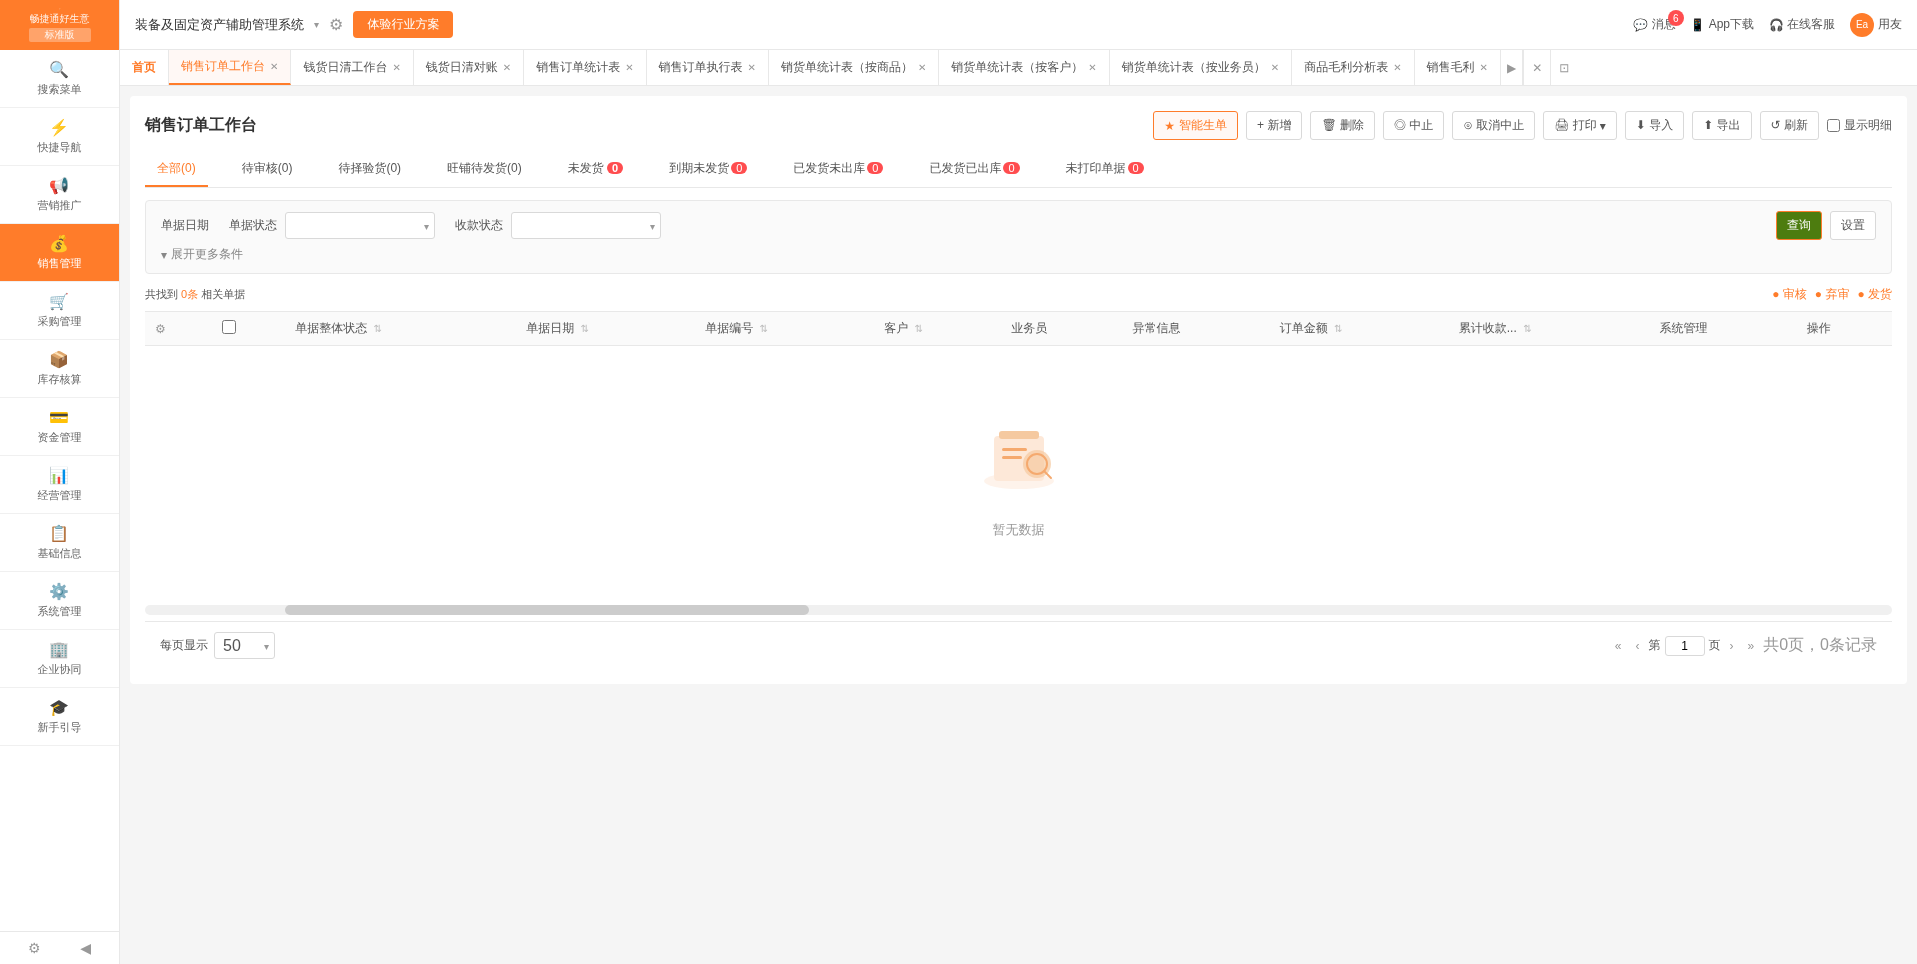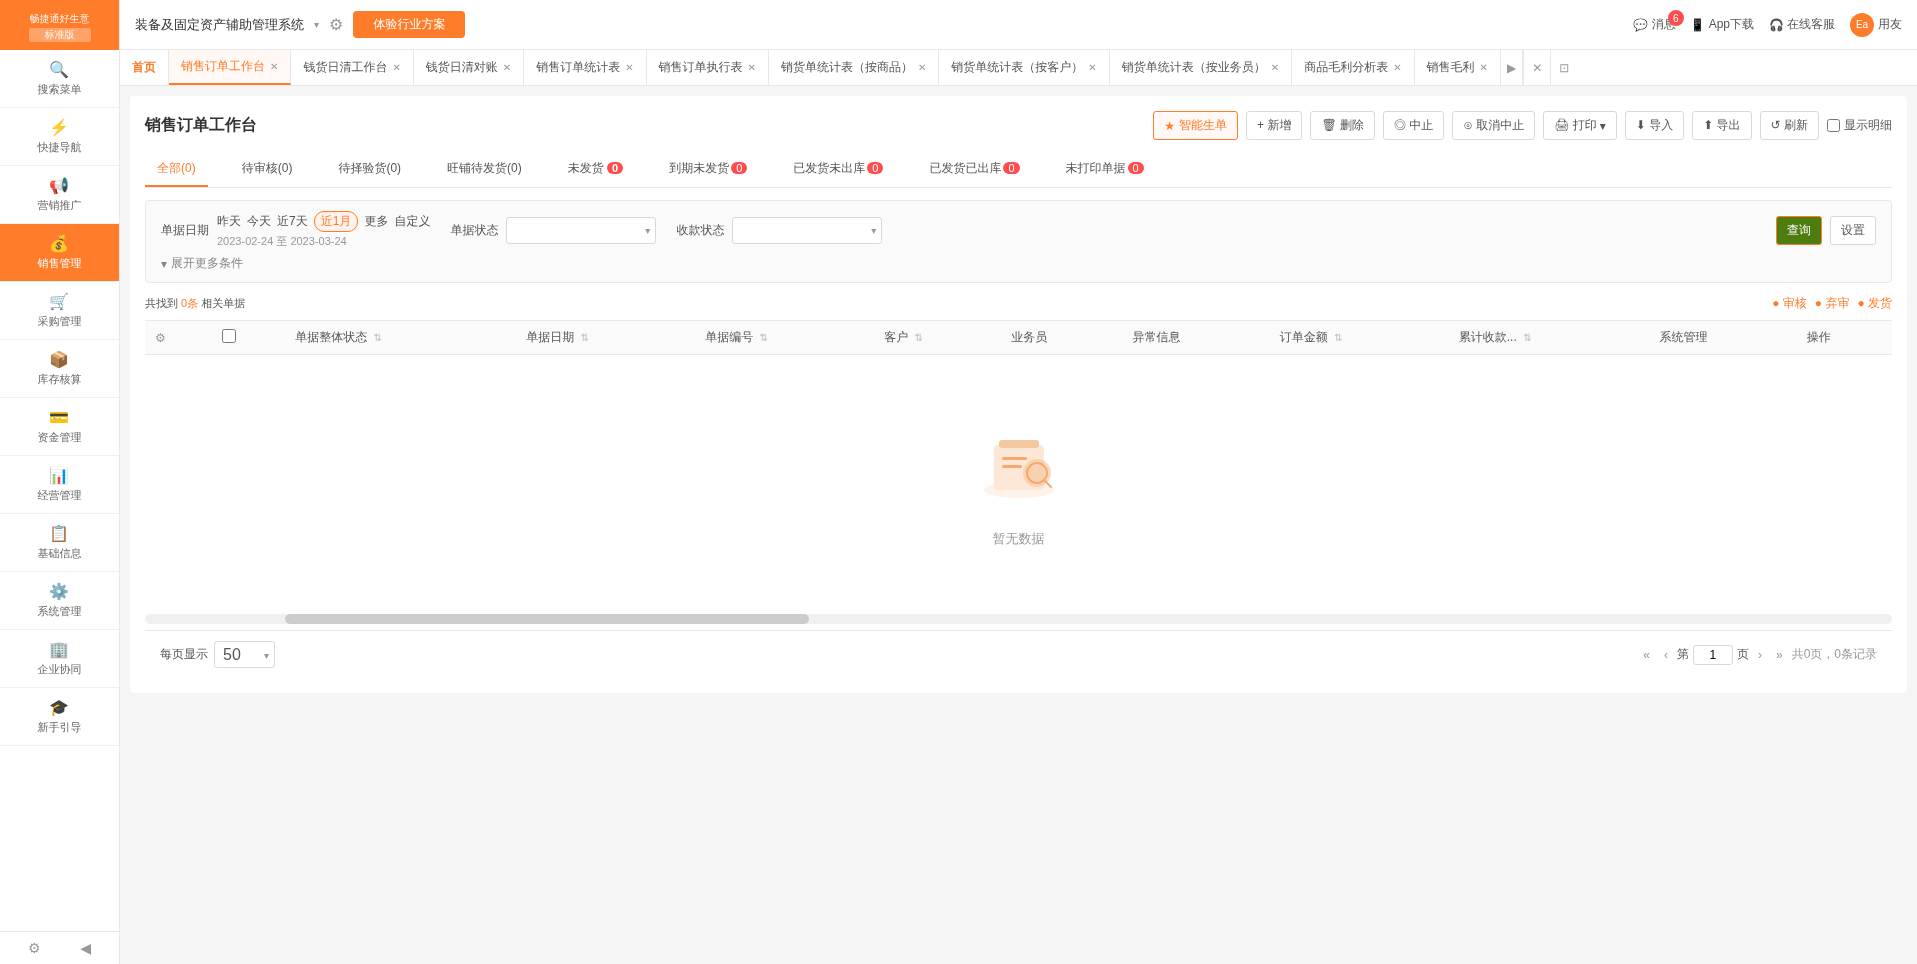--- a/index.html
+++ b/index.html
@@ -22,21 +22,21 @@
 
     
     .main { flex: 1; display: flex; flex-direction: column; overflow: hidden; }
 
     
     .top-header { height: 50px; background: #fff; border-bottom: 1px solid #e8e8e8; display: flex; align-items: center; padding: 0 15px; justify-content: space-between; flex-shrink: 0; }
     .top-header-left { display: flex; align-items: center; gap: 10px; }
     .system-title { font-size: 13px; color: #333; }
     .dropdown-icon { color: #999; font-size: 10px; }
     .settings-icon { color: #999; font-size: 16px; cursor: pointer; }
-    .trial-btn { background: #ff7c2a; color: #fff; border: none; padding: 5px 20px; border-radius: 4px; cursor: pointer; font-size: 12px; }
+    .trial-btn { background: #ff7c2a; color: #fff; border: none; padding: 5px 14px; border-radius: 4px; cursor: pointer; font-size: 12px; }
     .top-header-right { display: flex; align-items: center; gap: 15px; font-size: 12px; color: #555; }
     .msg-item { display: flex; align-items: center; gap: 3px; cursor: pointer; position: relative; }
     .badge { background: #ff4d4f; color: #fff; border-radius: 50%; width: 16px; height: 16px; font-size: 10px; display: flex; align-items: center; justify-content: center; position: absolute; top: -6px; right: -8px; }
     .user-info { display: flex; align-items: center; gap: 4px; cursor: pointer; }
     .user-avatar { width: 24px; height: 24px; background: #ff7c2a; border-radius: 50%; display: flex; align-items: center; justify-content: center; color: #fff; font-size: 10px; }
 
     
     .tab-bar { height: 36px; background: #fff; border-bottom: 1px solid #e8e8e8; display: flex; align-items: stretch; flex-shrink: 0; overflow: hidden; }
     .tab-item { display: flex; align-items: center; padding: 0 12px; cursor: pointer; font-size: 12px; color: #555; border-right: 1px solid #e8e8e8; white-space: nowrap; gap: 5px; flex-shrink: 0; }
     .tab-item.active { background: #fff8f5; color: #ff7c2a; border-bottom: 2px solid #ff7c2a; }
@@ -100,21 +100,21 @@
     .empty-state { display: flex; flex-direction: column; align-items: center; justify-content: center; padding: 60px 0; }
     .empty-icon { width: 100px; height: 100px; margin-bottom: 15px; }
     .empty-text { color: #999; font-size: 13px; }
 
     
     .pagination { display: flex; align-items: center; justify-content: space-between; padding: 10px 15px; border-top: 1px solid #e8e8e8; background: #fff; }
     .page-size { display: flex; align-items: center; gap: 6px; font-size: 12px; color: #555; }
     .page-nav { display: flex; align-items: center; gap: 4px; font-size: 12px; color: #555; }
     .page-nav-btn { cursor: pointer; color: #999; padding: 2px 5px; }
     .page-input { width: 40px; border: 1px solid #d9d9d9; border-radius: 3px; text-align: center; padding: 2px 4px; font-size: 12px; }
-    .page-info { color: #999; font-size: 12px; }
+    .page-info { color: #999; font-size: 16px; }
 
     .filter-date-col { display: flex; flex-direction: column; }
   </style>
 </head>
 <body>
 
 <div class="sidebar">
   <div class="sidebar-logo">
     <svg class="logo-icon" viewBox="0 0 40 40" fill="none">
       <circle cx="20" cy="20" r="20" fill="#ff7c2a"></circle>
@@ -329,31 +329,20 @@
         </div>
         <div class="sub-tab">
           <span>未打印单据</span><span style="background:#ff4d4f;color:#fff;border-radius:8px;padding:0 5px;font-size:11px;margin-left:2px;">0</span>
         </div>
       </div>
 
       <div class="filter-area">
         <div class="filter-row">
           <div class="filter-item">
             <span class="filter-label">单据日期</span>
-            <div class="filter-date-col">
-              <div class="filter-date-options">
-                <span class="date-option">昨天</span>
-                <span class="date-option">今天</span>
-                <span class="date-option">近7天</span>
-                <span class="date-option active">近1月</span>
-                <span class="date-option">更多</span>
-                <span class="date-option">自定义</span>
-              </div>
-              <div class="filter-date-range">2023-02-24 至 2023-03-24</div>
-            </div>
           </div>
           <div class="filter-item">
             <span class="filter-label">单据状态</span>
             <div class="select-wrap">
               <select class="filter-select">
                 <option value=""></option>
               </select>
             </div>
           </div>
           <div class="filter-item">

